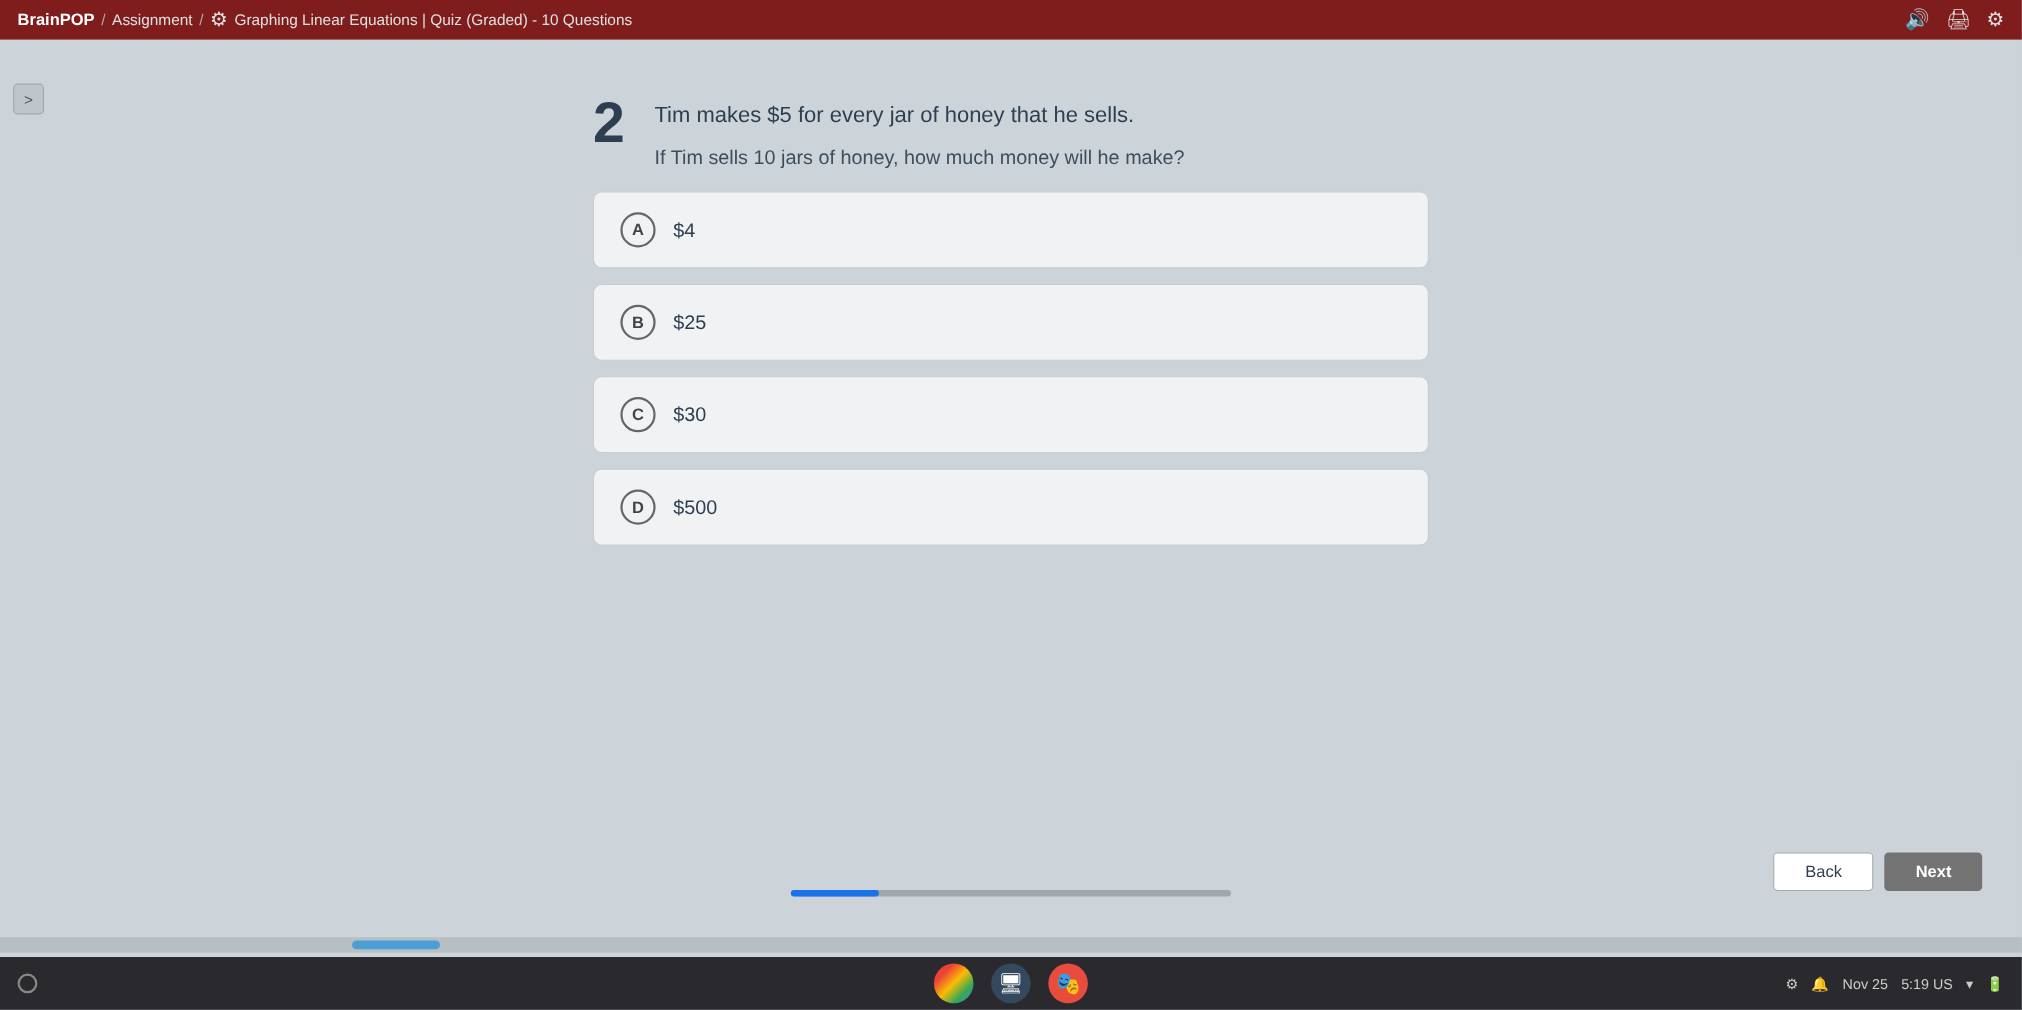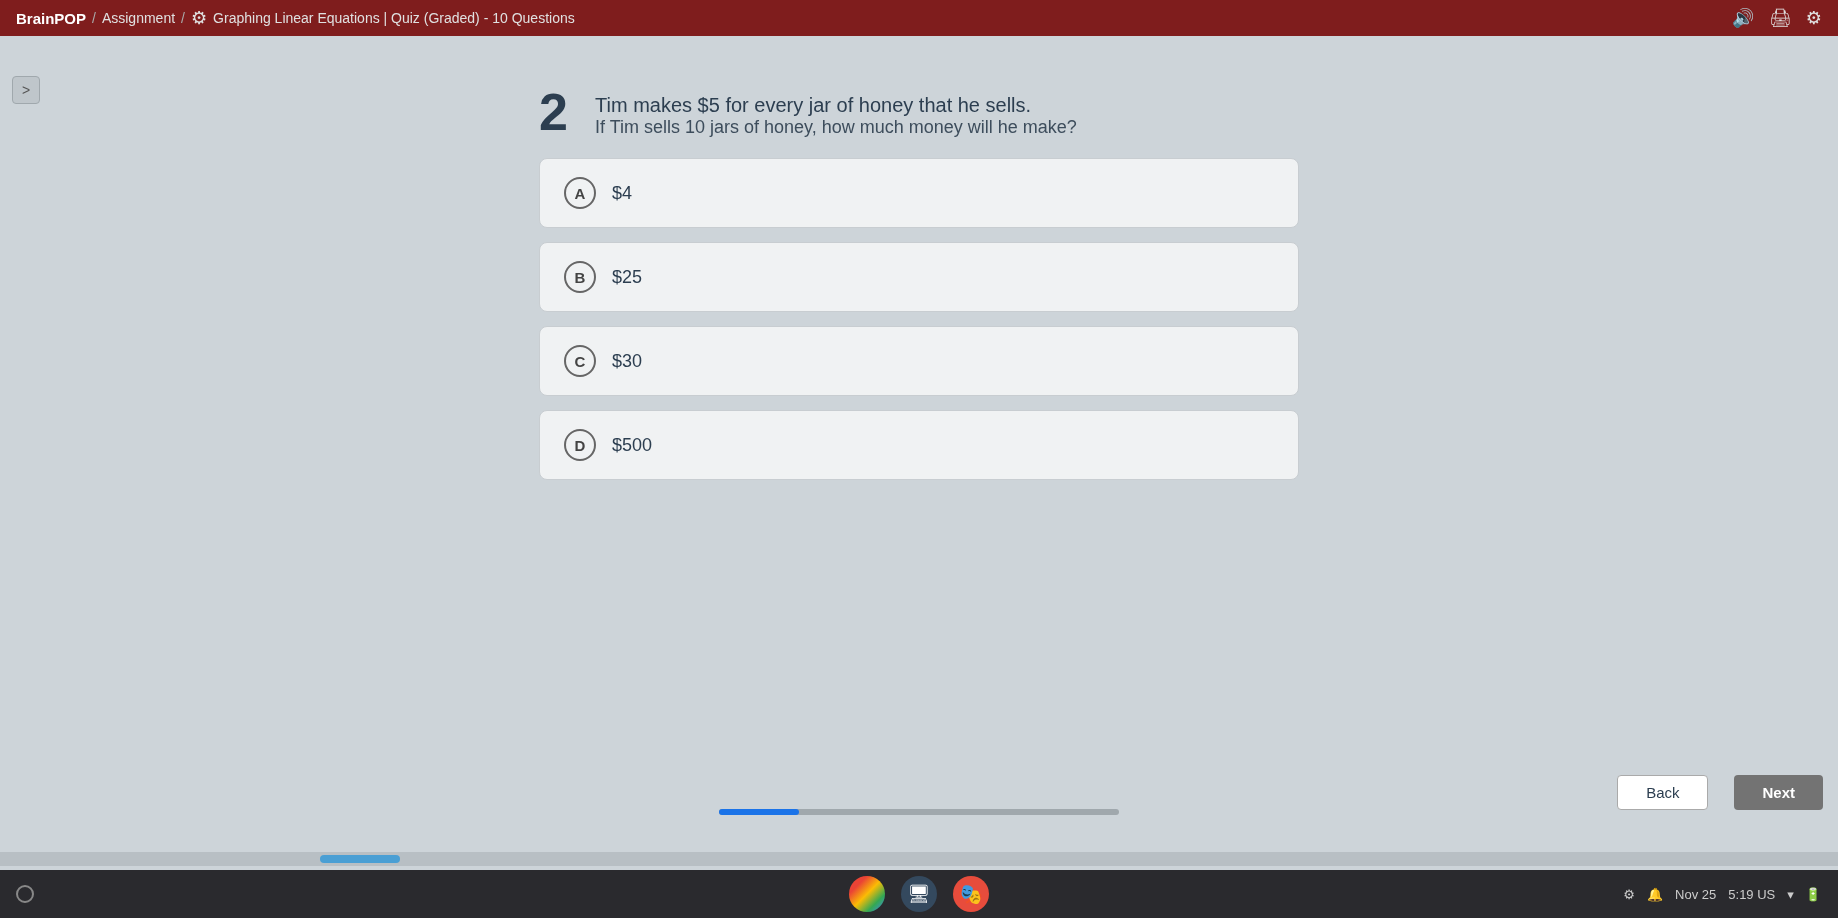--- a/index.html
+++ b/index.html
@@ -103,21 +103,21 @@
       font-size: 52px;
       font-weight: 700;
       color: #2c3e50;
       line-height: 1;
       min-width: 40px;
     }
 
     .question-text-block {
       display: flex;
       flex-direction: column;
-      gap: 0;
+      gap: 16px;
       padding-top: 8px;
     }
 
     .question-main-text {
       font-size: 20px;
       color: #2c3e50;
       font-weight: 400;
     }
 
     .question-sub-text {
@@ -259,23 +259,23 @@
       align-items: center;
       gap: 12px;
       color: #ccc;
       font-size: 13px;
     }
 
     
     .nav-buttons {
       position: absolute;
       bottom: 60px;
-      right: 15px;
-      display: flex;
-      gap: 26px;
+      right: 36px;
+      display: flex;
+      gap: 10px;
     }
 
     
     .scroll-area {
       position: absolute;
       bottom: 52px;
       left: 0;
       right: 0;
       height: 14px;
       background: #b8bfc4;

